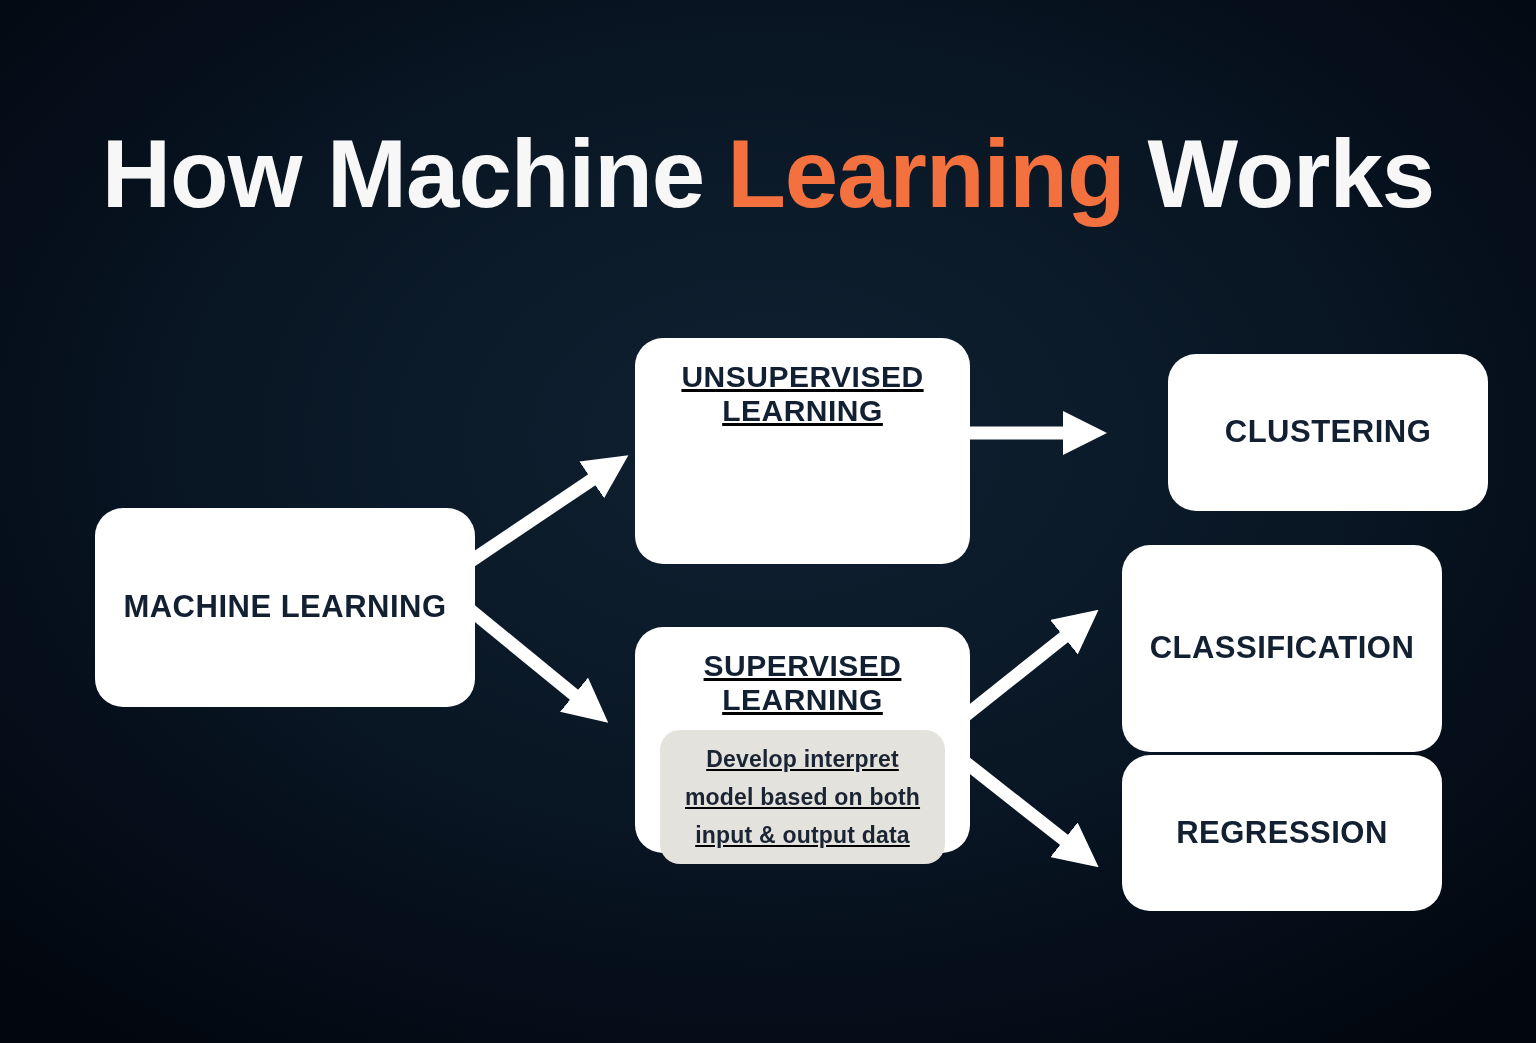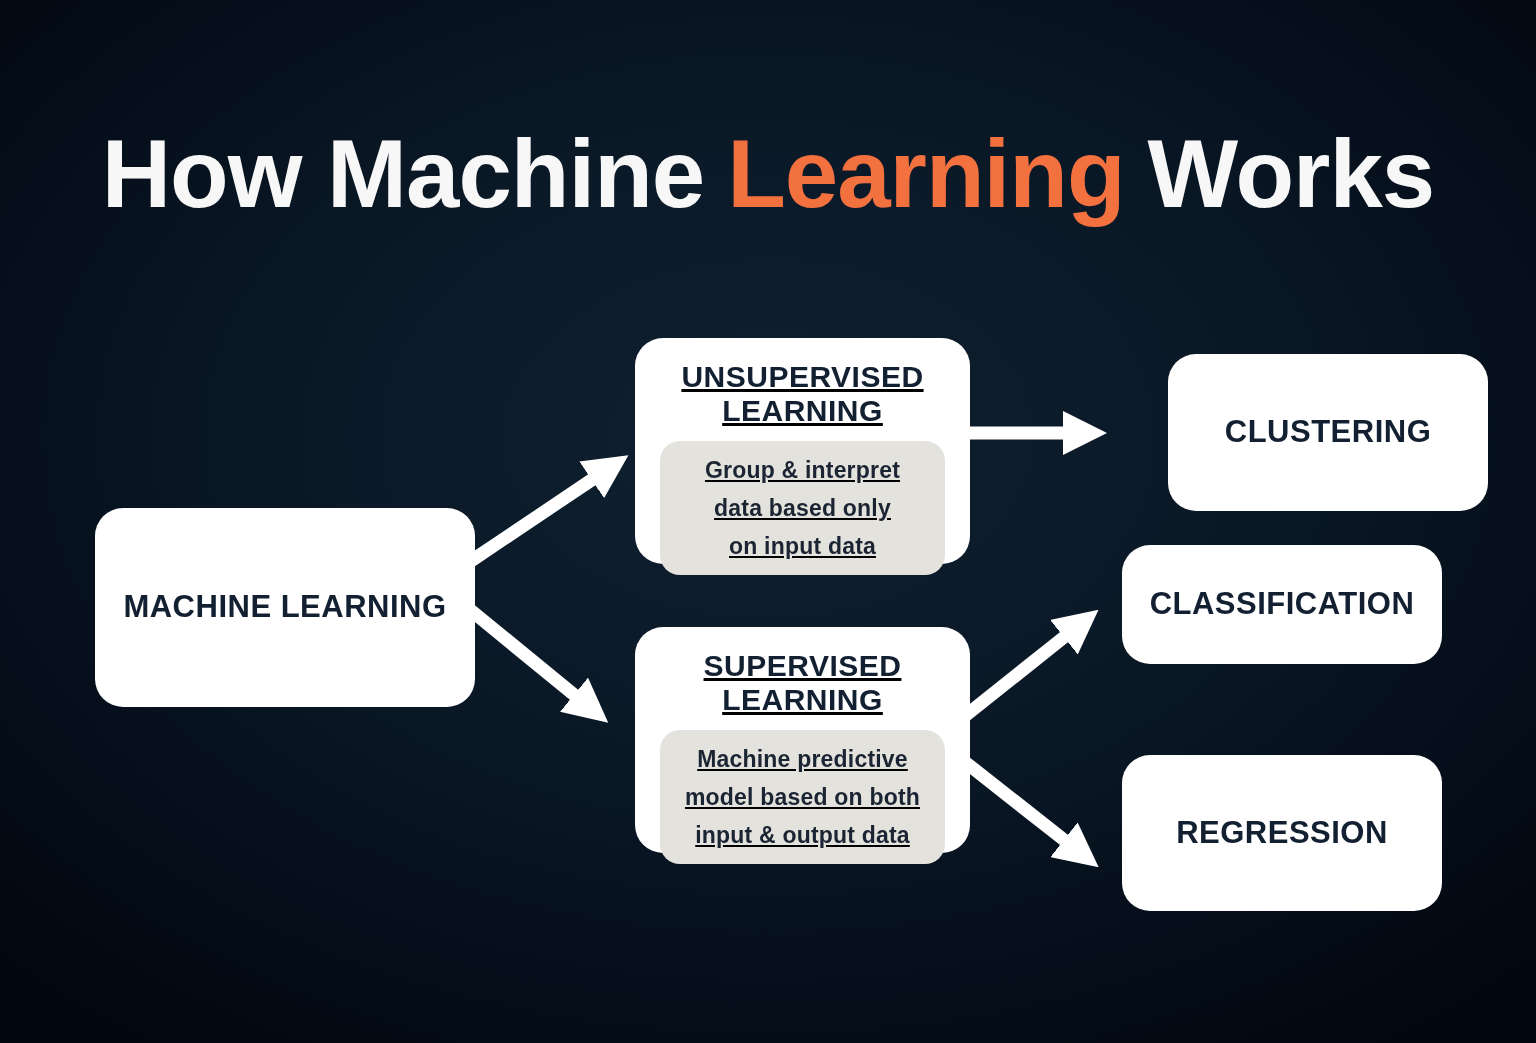--- a/index.html
+++ b/index.html
@@ -63,44 +63,39 @@
 
   <div class="node" style="left:95px;top:508px;width:380px;height:199px;">
     <div class="label">MACHINE LEARNING</div>
   </div>
 
   <div class="node branch" style="left:635px;top:338px;width:335px;height:226px;">
     <div class="label">
       <span class="ln">UNSUPERVISED</span>
       <span class="ln">LEARNING</span>
     </div>
-    <div class="desc">
-      <span class="ln">Group &amp; interpret</span>
-      <span class="ln">data based only</span>
-      <span class="ln">on input data</span>
-    </div>
   </div>
 
   <div class="node branch" style="left:635px;top:627px;width:335px;height:226px;">
     <div class="label">
       <span class="ln">SUPERVISED</span>
       <span class="ln">LEARNING</span>
     </div>
     <div class="desc">
-      <span class="ln">Machine predictive</span>
+      <span class="ln">Develop interpret</span>
       <span class="ln">model based on both</span>
       <span class="ln">input &amp; output data</span>
     </div>
   </div>
 
   <div class="node" style="left:1120px;top:354px;width:320px;height:157px;margin-left:48px;">
     <div class="label">CLUSTERING</div>
   </div>
 
-  <div class="node" style="left:1122px;top:545px;width:320px;height:119px;">
+  <div class="node" style="left:1122px;top:545px;width:320px;height:207px;">
     <div class="label">CLASSIFICATION</div>
   </div>
 
   <div class="node" style="left:1122px;top:755px;width:320px;height:156px;justify-content:center;">
     <div class="label">REGRESSION</div>
   </div>
 
 </div>
 
 </body></html>

